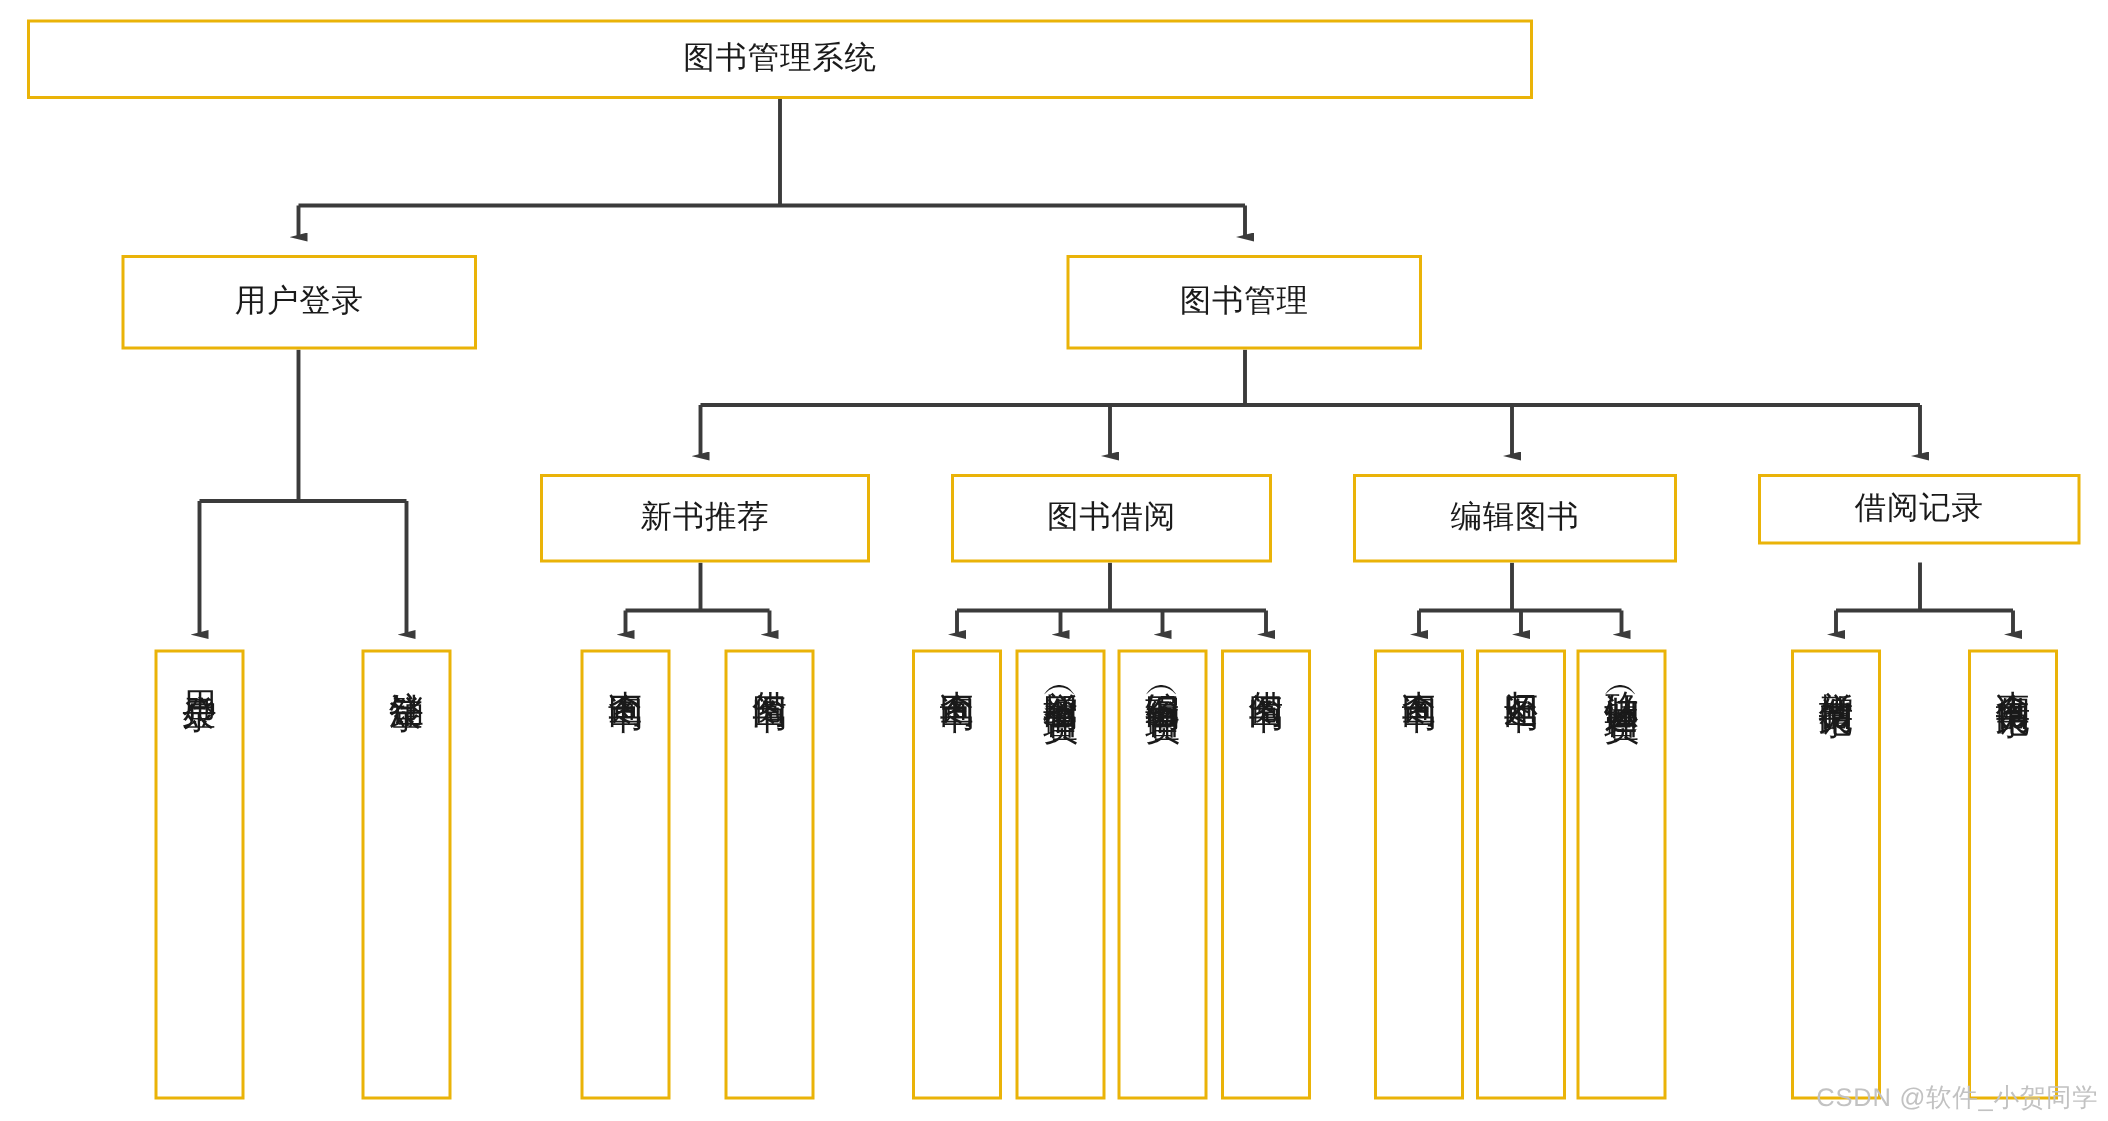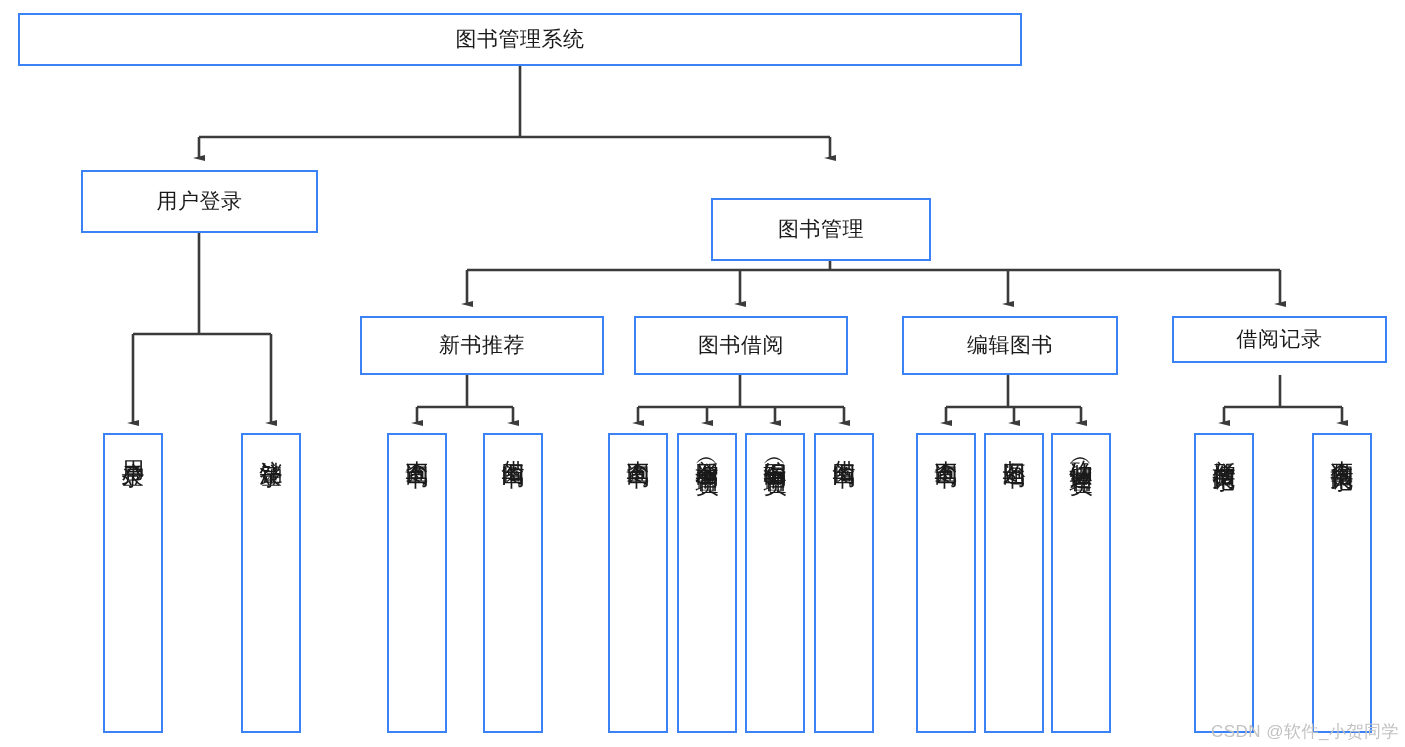--- a/index.html
+++ b/index.html
@@ -22,21 +22,21 @@
     left: 0;
     top: 0;
     width: 1405px;
     height: 747px;
     pointer-events: none;
   }
   .node {
     position: absolute;
     box-sizing: border-box;
     background: #ffffff;
-    border: 2px solid #3b82f6;
+    border: 2px solid #eab308;
     display: flex;
     align-items: center;
     justify-content: center;
   }
   .node .label {
     color: #1a1a1a;
     font-size: 21px;
     line-height: 1.18;
     letter-spacing: 0.5px;
     white-space: nowrap;
@@ -118,25 +118,25 @@
     </g>
   </svg>
 
   <div class="node" style="left:18px; top:13px; width:1004px; height:53px;">
     <span class="label">图书管理系统</span>
   </div>
 
   <div class="node" style="left:81px; top:170px; width:237px; height:63px;">
     <span class="label">用户登录</span>
   </div>
-  <div class="node" style="left:711px; top:170px; width:220px; height:63px;margin-top:28px;">
+  <div class="node" style="left:711px; top:170px; width:237px; height:63px;">
     <span class="label">图书管理</span>
   </div>
 
-  <div class="node" style="left:360px; top:316px; width:244px; height:59px;">
+  <div class="node" style="left:360px; top:316px; width:220px; height:59px;">
     <span class="label">新书推荐</span>
   </div>
   <div class="node" style="left:634px; top:316px; width:214px; height:59px;">
     <span class="label">图书借阅</span>
   </div>
   <div class="node" style="left:902px; top:316px; width:216px; height:59px;">
     <span class="label">编辑图书</span>
   </div>
   <div class="node" style="left:1172px; top:316px; width:215px; height:47px;">
     <span class="label">借阅记录</span>

